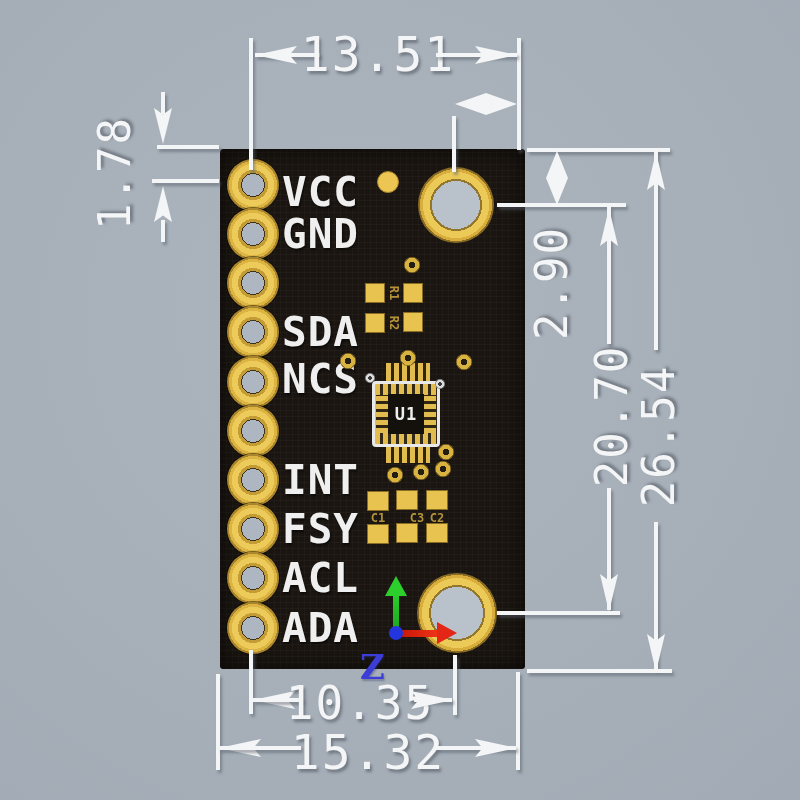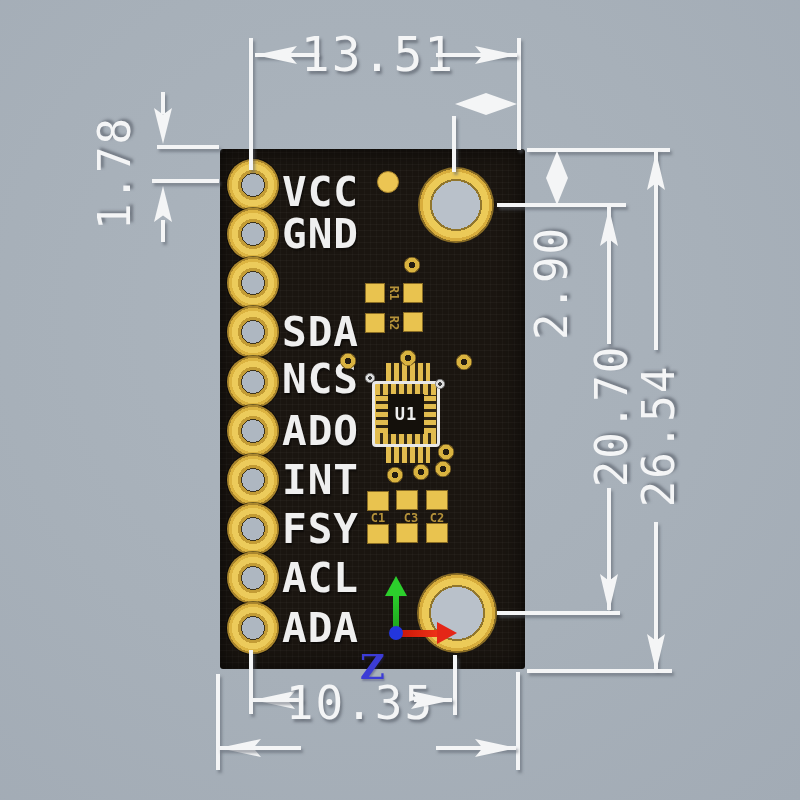--- a/index.html
+++ b/index.html
@@ -70,21 +70,20 @@
     <div class="pad" style="left:7px;top:256px"></div>
     <div class="pad" style="left:7px;top:305px"></div>
     <div class="pad" style="left:7px;top:354px"></div>
     <div class="pad" style="left:7px;top:403px"></div>
     <div class="pad" style="left:7px;top:453px"></div>
 
     <div class="pin-label" style="top:21px">VCC</div>
     <div class="pin-label" style="top:63px">GND</div>
     <div class="pin-label" style="top:161px">SDA</div>
     <div class="pin-label" style="top:208px">NCS</div>
-    <div class="pin-label" style="top:260px">ADO</div>
     <div class="pin-label" style="top:309px">INT</div>
     <div class="pin-label" style="top:358px">FSY</div>
     <div class="pin-label" style="top:407px">ACL</div>
     <div class="pin-label" style="top:457px">ADA</div>
 
     <div class="hole top"></div>
     <div class="hole bottom"></div>
     <div class="gold-dot"></div>
 
     <div class="smd" style="left:145px;top:134px"></div>
@@ -98,21 +97,21 @@
     <div class="chip-outline"></div>
     <div class="chip-strip side" style="left:156px;top:246px;width:13px;height:38px"></div>
     <div class="chip-strip side" style="left:203px;top:246px;width:13px;height:38px"></div>
     <div class="chip-core">U1</div>
     <div class="chip-strip" style="left:166px;top:298px;width:44px;height:16px"></div>
 
     <div class="smd c" style="left:147px;top:342px"></div>
     <div class="smd c" style="left:176px;top:341px"></div>
     <div class="smd c" style="left:206px;top:341px"></div>
     <div class="tag" style="left:147px;top:363px;width:22px">C1</div>
-    <div class="tag" style="left:180px;top:363px;width:22px">C3</div>
+    <div class="tag" style="left:186px;top:363px;width:22px">C3</div>
     <div class="tag" style="left:206px;top:363px;width:22px">C2</div>
     <div class="smd c" style="left:147px;top:375px"></div>
     <div class="smd c" style="left:176px;top:374px"></div>
     <div class="smd c" style="left:206px;top:374px"></div>
 
     <div class="via" style="left:184px;top:108px"></div>
     <div class="via" style="left:120px;top:204px"></div>
     <div class="via" style="left:180px;top:201px"></div>
     <div class="via" style="left:236px;top:205px"></div>
     <div class="via" style="left:167px;top:318px"></div>
@@ -173,16 +172,17 @@
   <div class="ah l" style="left:253px;top:691px;width:42px;height:18px"></div>
   <div class="dl" style="left:253px;top:698px;width:50px;height:4px"></div>
   <div class="dt" style="left:270px;top:676px;width:180px;font-size:46px">10.35</div>
   <div class="dl" style="left:414px;top:698px;width:38px;height:4px"></div>
   <div class="ah r" style="left:411px;top:691px;width:42px;height:18px"></div>
 
   <div class="dl" style="left:216px;top:674px;width:4px;height:96px"></div>
   <div class="dl" style="left:516px;top:672px;width:4px;height:98px"></div>
   <div class="ah l" style="left:219px;top:739px;width:42px;height:18px"></div>
   <div class="dl" style="left:219px;top:746px;width:82px;height:4px"></div>
+  <div class="dt" style="left:278px;top:724px;width:180px;font-size:48px">15.32</div>
   <div class="dl" style="left:436px;top:746px;width:80px;height:4px"></div>
   <div class="ah r" style="left:475px;top:739px;width:42px;height:18px"></div>
 
 </div>
 
 </body></html>

